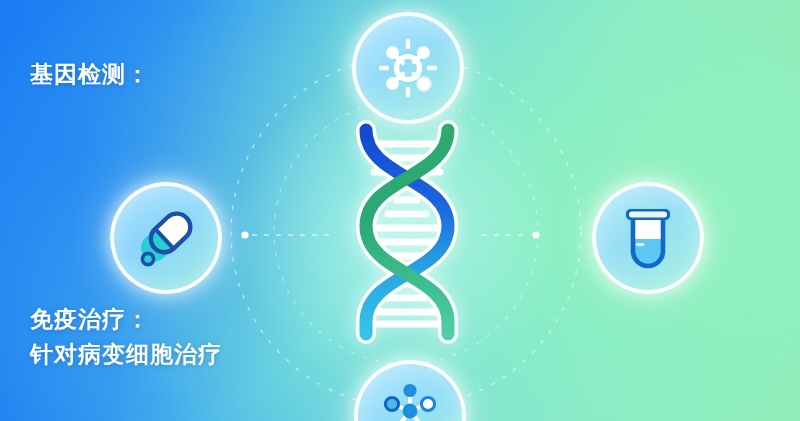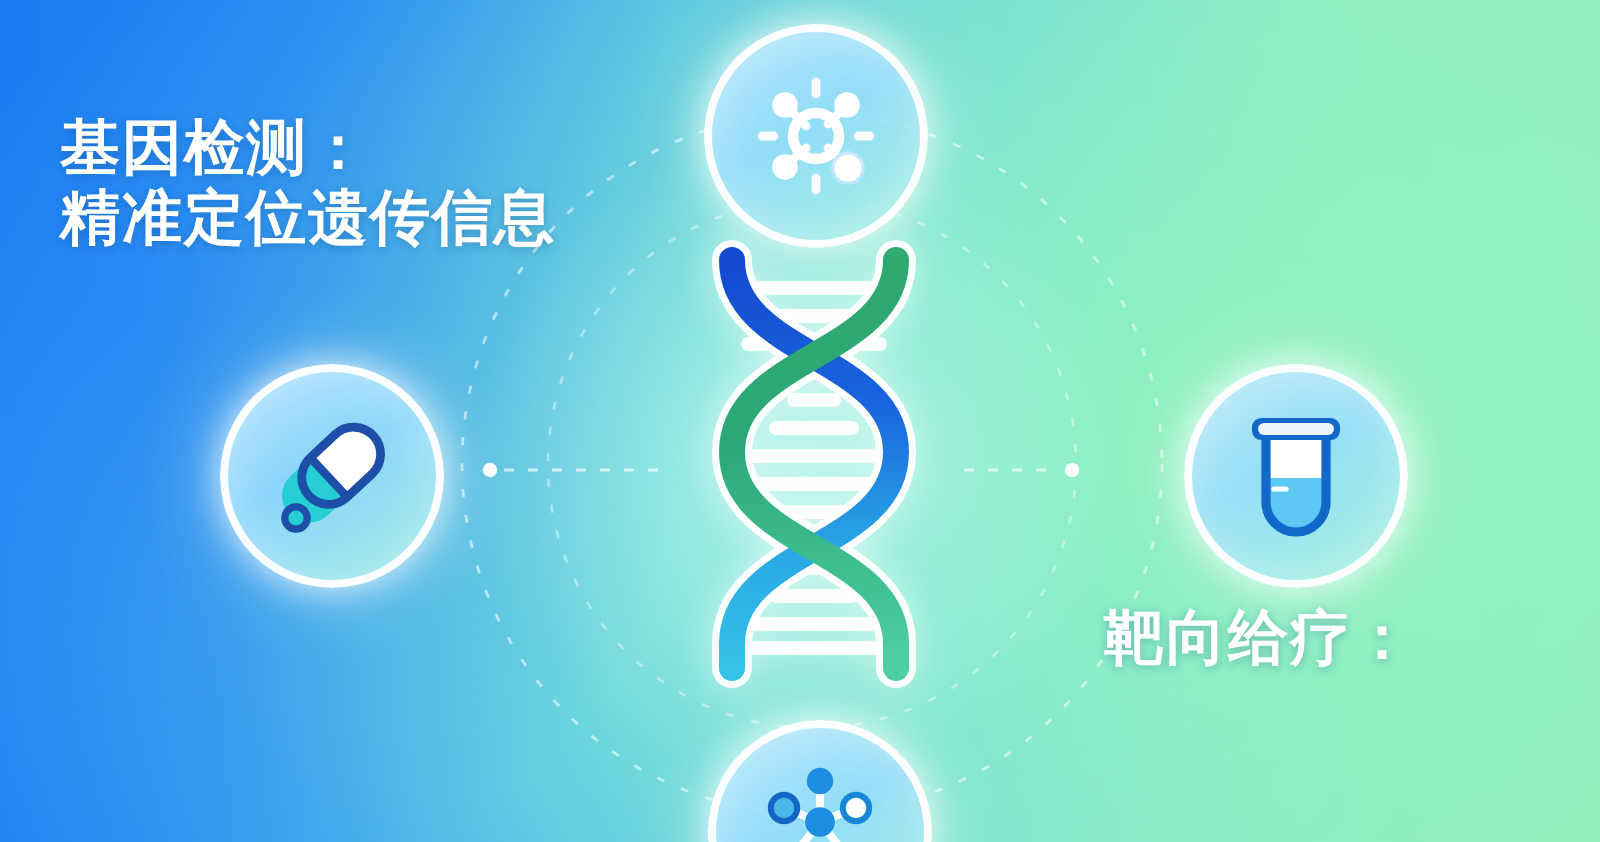--- a/index.html
+++ b/index.html
@@ -30,21 +30,21 @@
 
   #badge-top{left:352px;top:12px;width:104px;height:104px;}
   #badge-left{left:110px;top:182px;width:104px;height:104px;}
   #badge-right{left:592px;top:182px;width:104px;height:104px;}
   #badge-bottom{left:354px;top:360px;width:104px;height:104px;}
 
   .dna{position:absolute;left:330px;top:118px;width:154px;height:228px;
     filter:drop-shadow(0 0 10px rgba(255,255,255,0.55));}
 
   .caption{position:absolute;color:#ffffff;font-weight:700;
-    font-size:30px;line-height:35px;letter-spacing:1px;
+    font-size:23px;line-height:35px;letter-spacing:1px;
     text-shadow:0 1px 5px rgba(10,60,120,0.30);white-space:nowrap;}
   #cap-gene{left:30px;top:57px;}
   #cap-immune{left:30px;top:302px;}
   #cap-target{left:552px;top:302px;}
   .caption div{display:block;}
 </style>
 </head>
 <body>
 
 <div id="stage">
@@ -171,21 +171,23 @@
       <path d="M36 12 C36 60, 118 60, 118 108 C118 156, 36 156, 36 204 L36 216"></path>
       <path d="M118 12 C118 60, 36 60, 36 108 C36 156, 118 156, 118 204 L118 216"></path>
     </g>
 
     <path d="M36 12 C36 60, 118 60, 118 108 C118 156, 36 156, 36 204 L36 216" fill="none" stroke="url(#gBlue)" stroke-width="13" stroke-linecap="round"></path>
     <path d="M118 12 C118 60, 36 60, 36 108 C36 156, 118 156, 118 204 L118 216" fill="none" stroke="url(#gGreen)" stroke-width="13" stroke-linecap="round"></path>
   </svg>
 
   <div class="caption" id="cap-gene">
     <div>基因检测：</div>
-    <div>精准定位遗传信息</div>
   </div>
 
+  <div class="caption" id="cap-immune">
+    <div>免疫治疗：</div>
+    <div>针对病变细胞治疗</div>
+  </div>
 
   <div class="caption" id="cap-target">
-    <div>靶向给疗：</div>
   </div>
 
 </div>
 
 </body></html>

